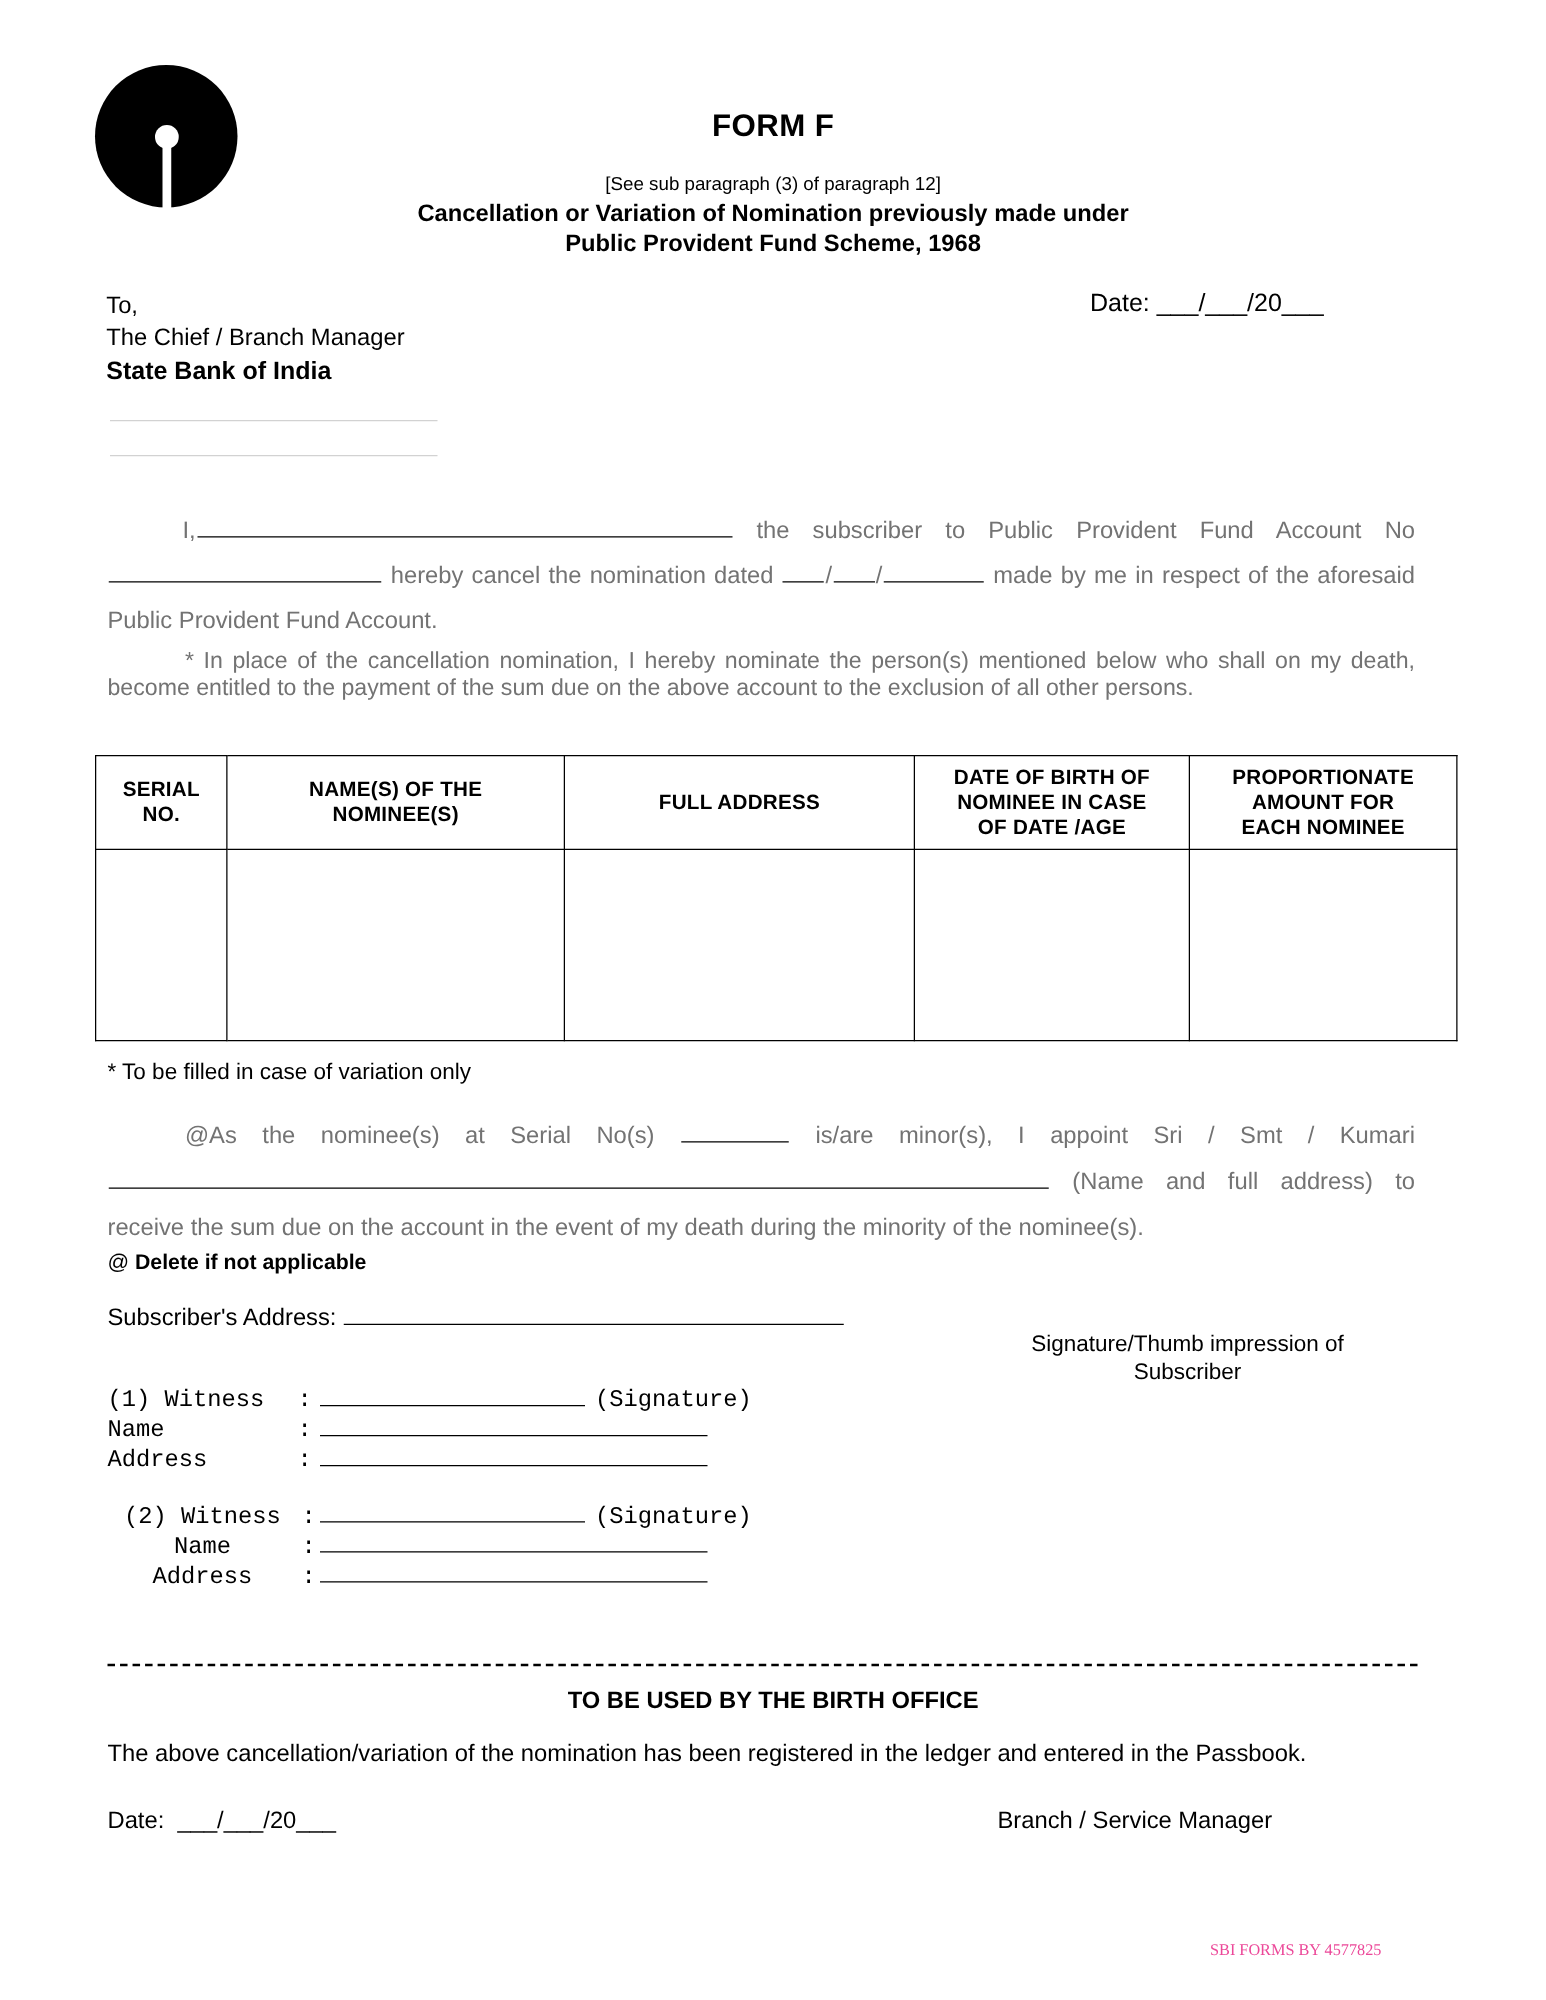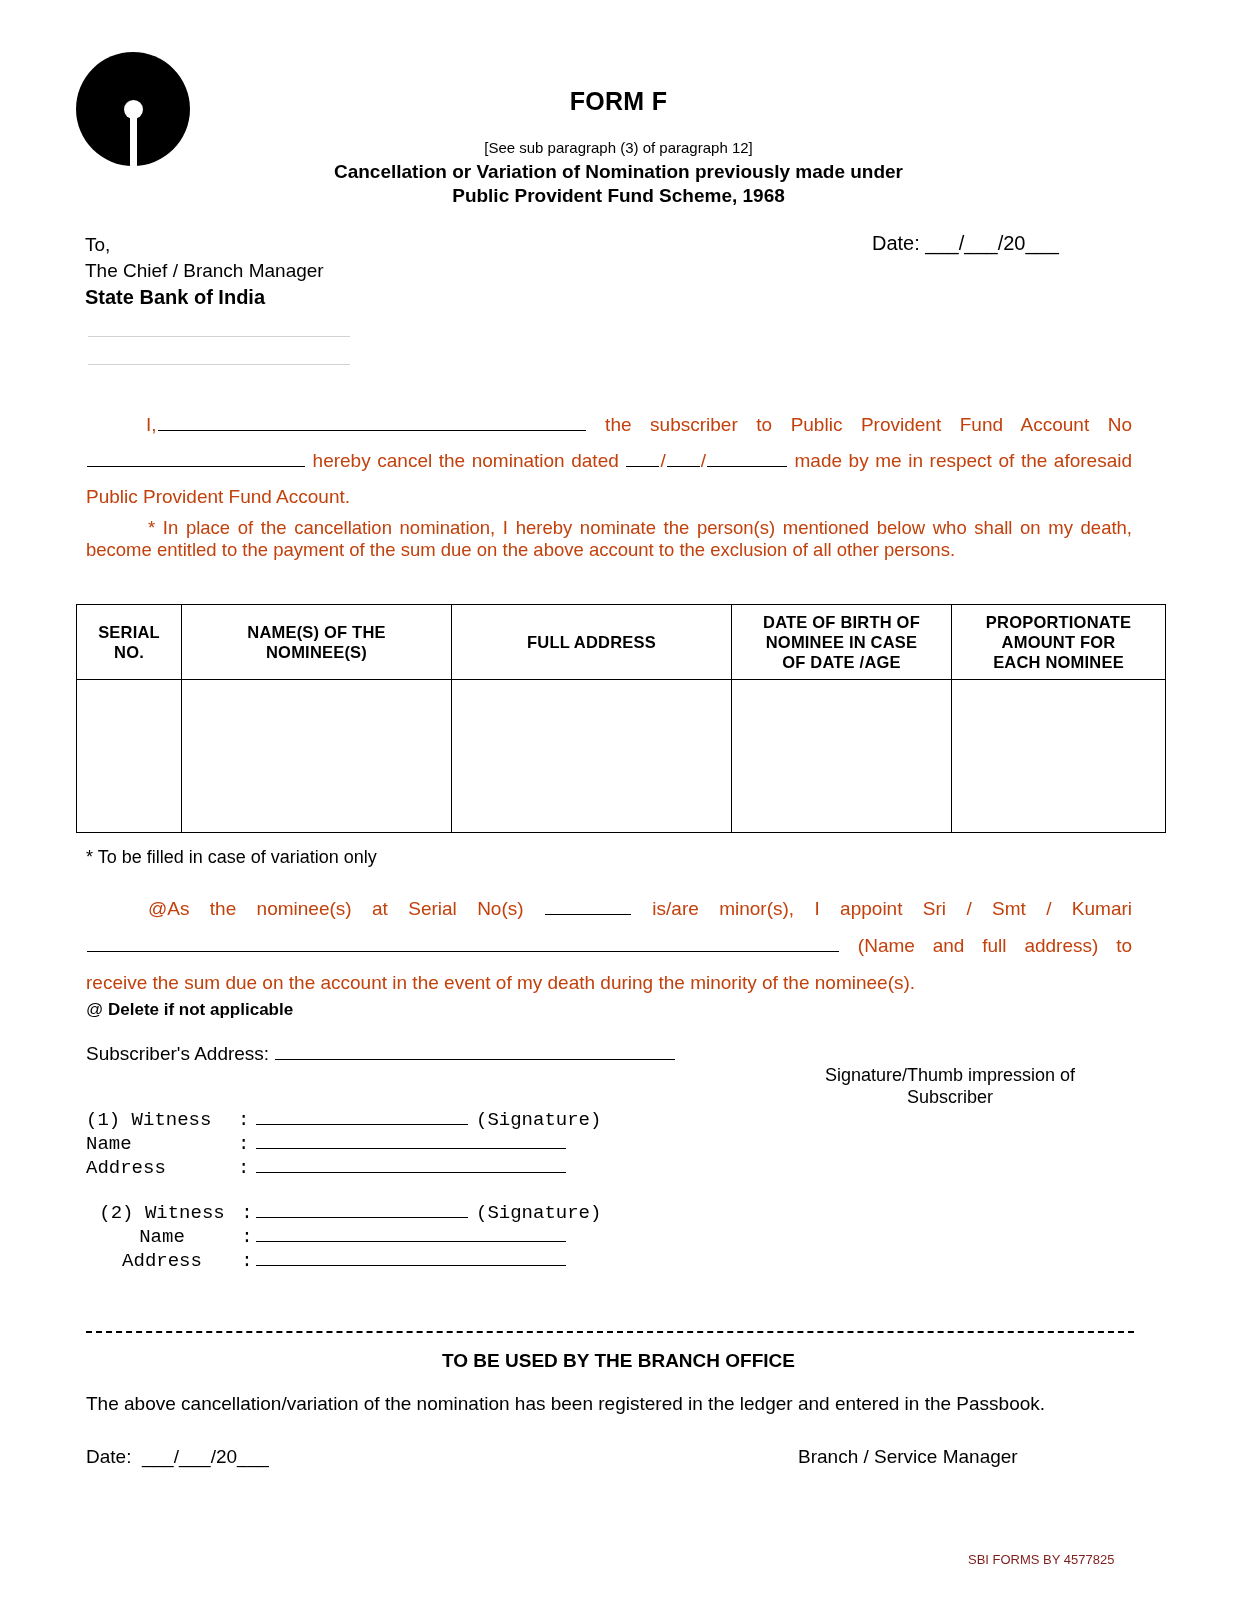--- a/index.html
+++ b/index.html
@@ -111,21 +111,21 @@
     font-size: 20px;
     white-space: pre;
   }
 
   
   .para {
     position: absolute;
     font-size: 19px;
     line-height: 36px;
     text-align: justify;
-    color: #c2410c;
+    color: #737373;
   }
   .para-1 {
     left: 86px;
     top: 407px;
     width: 1046px;
   }
   .para-1 .indent { display: inline-block; width: 60px; }
   .para-2 {
     left: 86px;
     top: 517px;
@@ -286,21 +286,22 @@
     position: absolute;
     left: 86px;
     top: 1512px;
     font-size: 14.5px;
   }
   .sbi-forms {
     position: absolute;
     left: 968px;
     top: 1552px;
     font-size: 13px;
-    color: #7f1d1d;
+    color: #ec4899;
+    font-family: Liberation Serif, serif;
   }
 </style>
 </head>
 <body>
 
 <div id="page">
 
   <div class="logo-wrap">
     <div class="logo-circle"></div>
     <div class="logo-keyhole-dot"></div>
@@ -428,21 +429,21 @@
     </div>
     <div class="wrow">
       <span class="wlabel">Address</span>
       <span class="wcolon">:</span>
       <span class="wline wline-long"></span>
     </div>
   </div>
 
   <div class="dashed-sep"></div>
 
-  <div class="branch-office-title branch-office-title-pos" style="top:1350px">TO BE USED BY THE BRANCH OFFICE</div>
+  <div class="branch-office-title branch-office-title-pos" style="top:1350px">TO BE USED BY THE BIRTH OFFICE</div>
 
   <div class="registered-text" style="top:1393px">The above cancellation/variation of the nomination has been registered in the ledger and entered in the Passbook.</div>
 
   <div class="date-bottom">Date:  ___/___/20___</div>
   <div class="branch-manager">Branch / Service Manager</div>
 
   <div class="sbi-forms">SBI FORMS BY 4577825</div>
 
 </div>
 

